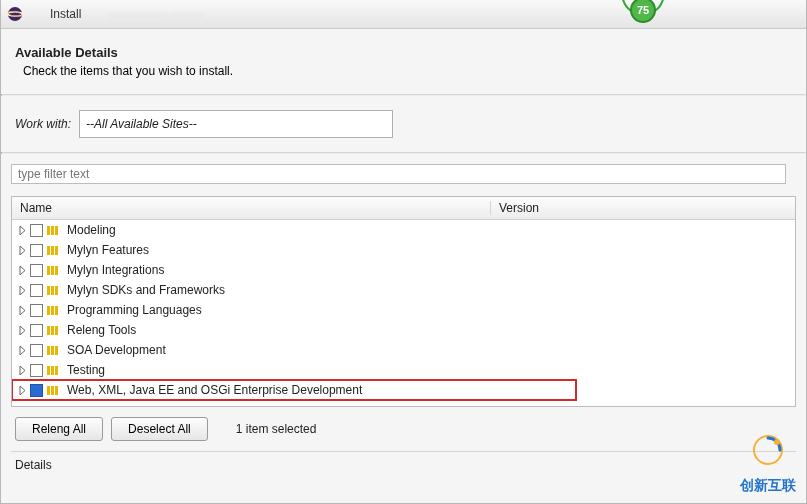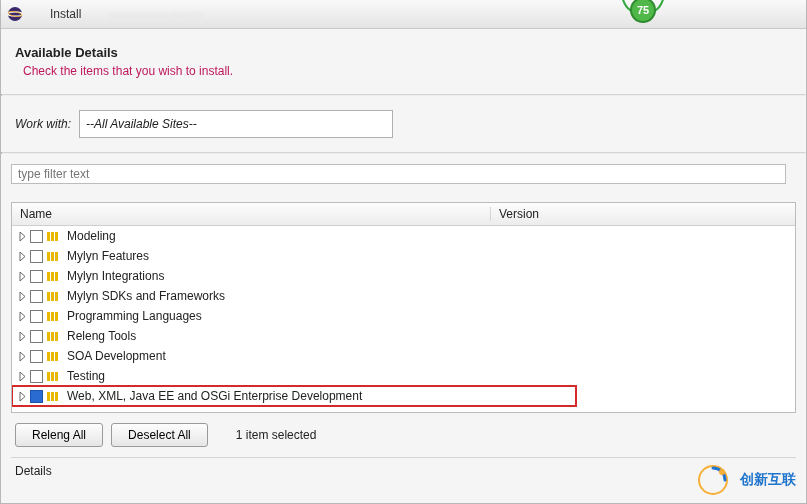--- a/index.html
+++ b/index.html
@@ -61,21 +61,21 @@
   .header-area {
     padding: 0 14px 10px 14px;
   }
   .header-area h1 {
     font-size: 13px;
     font-weight: bold;
     margin: 6px 0 4px 0;
   }
   .header-area .sub {
     font-size: 12px;
-    color: #be185d;
+    color: #000000;
     margin: 2px 0 6px 8px;
   }
   .divider {
     border-top: 1px solid #d4d4d4;
     margin: 0;
   }
   .workwith-row {
     display: flex;
     align-items: center;
     padding: 14px 14px 14px 14px;
@@ -100,21 +100,21 @@
     border: 1px solid #bcbcbc;
     background: #fff;
     height: 20px;
     padding: 2px 6px;
     font-size: 12px;
     color: #0c4a6e;
     width: 775px;
     box-sizing: border-box;
   }
   .table {
-    margin: 14px 10px 0 10px;
+    margin: 8px 10px 0 10px;
     border: 1px solid #bcbcbc;
     background: #fff;
   }
   .table-header {
     display: flex;
     background: linear-gradient(#fdfdfd, #ececec);
     border-bottom: 1px solid #cfcfcf;
     height: 22px;
     align-items: center;
   }
@@ -208,20 +208,21 @@
     font-size: 12px;
   }
   .watermark {
     position: absolute;
     right: 10px;
     bottom: 8px;
     display: flex;
     align-items: center;
     gap: 12px;
     opacity: 0.9;
+    flex-direction: column;
   }
   .watermark .circle {
     width: 30px;
     height: 30px;
   }
   .watermark .txt {
     font-size: 14px;
     font-weight: bold;
     color: #0a68c9;
   }

